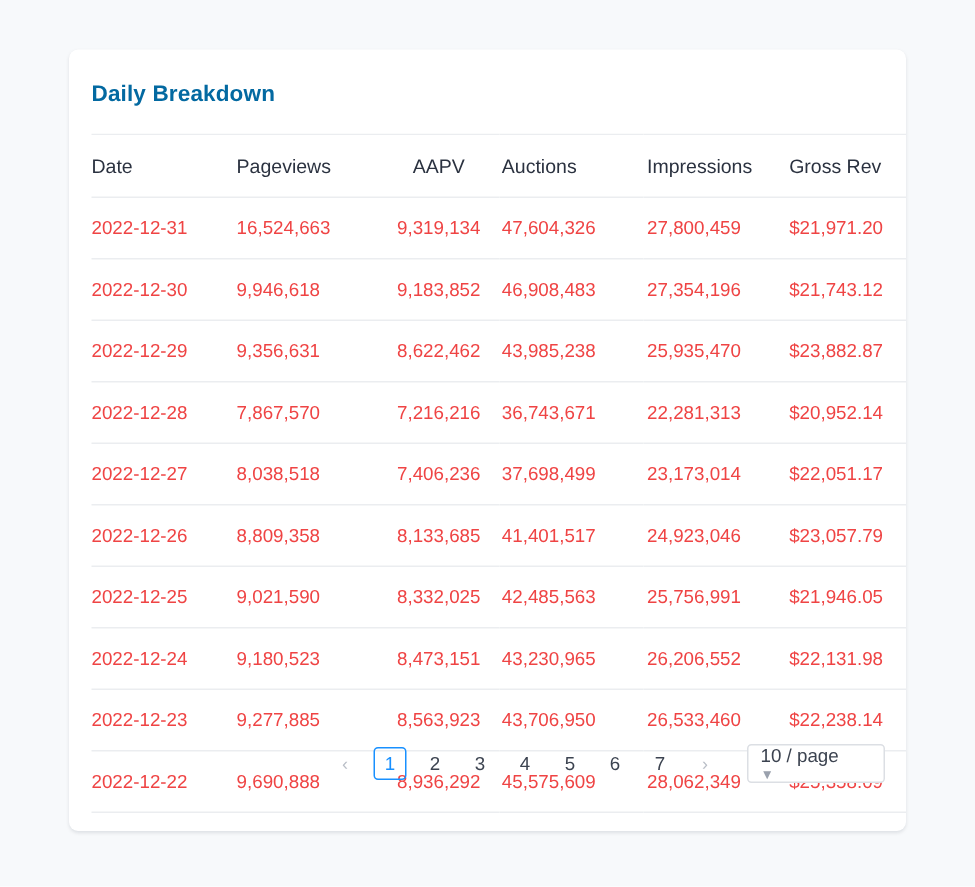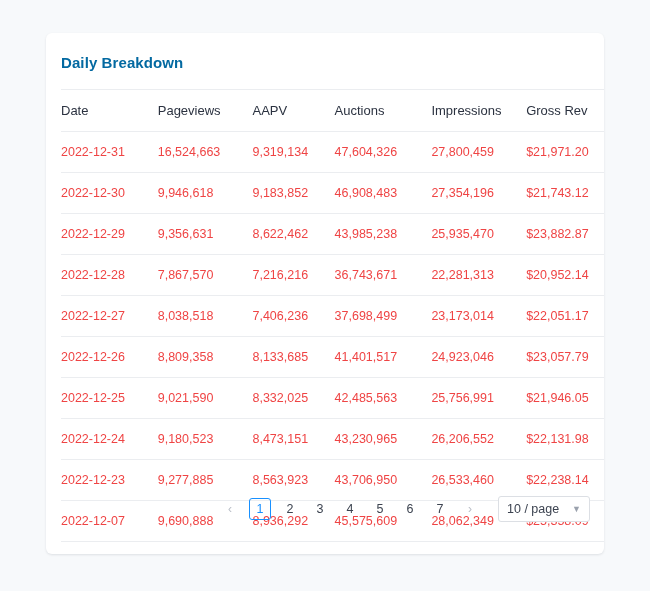--- a/index.html
+++ b/index.html
@@ -55,21 +55,21 @@
   tbody td {
     font-size: 12.5px;
     color: #ef4444;
     padding: 13px 0 13px 0;
     border-bottom: 1px solid #ebedf0;
     white-space: nowrap;
   }
   
   .c0 { width: 90px; padding-left: 0px; }
   .c1 { width: 88px; }
-  .c2 { width: 76px; }
+  .c2 { width: 76px; text-align: center; }
   .c3 { width: 90px; }
   .c4 { width: 88px; }
   .c5 { width: 90px; }
   thead th.c0, tbody td.c0 { padding-left: 0; }
   thead th.c1, tbody td.c1 { padding-left: 2px; }
   thead th.c2, tbody td.c2 { padding-left: 2px; }
   thead th.c3, tbody td.c3 { padding-left: 2px; }
   thead th.c4, tbody td.c4 { padding-left: 2px; }
   thead th.c5, tbody td.c5 { padding-left: 2px; }
 
@@ -111,28 +111,29 @@
     min-width: 20px;
     height: 20px;
   }
   .page-size {
     margin-left: 13px;
     width: 92px;
     height: 26px;
     border: 1px solid #dcdfe4;
     border-radius: 3px;
     display: flex;
-    align-items: center;
+    align-items: flex-start;
     justify-content: space-between;
     padding: 0 8px;
     font-size: 12.5px;
     color: #3c4350;
     box-sizing: border-box;
     cursor: pointer;
     background: #fff;
+    flex-direction: column;
   }
   .chev {
     color: #9aa1ad;
     font-size: 9px;
     line-height: 1;
   }
 </style>
 </head>
 <body>
 
@@ -219,21 +220,21 @@
         </tr>
         <tr>
           <td class="c0">2022-12-23</td>
           <td class="c1">9,277,885</td>
           <td class="c2">8,563,923</td>
           <td class="c3">43,706,950</td>
           <td class="c4">26,533,460</td>
           <td class="c5">$22,238.14</td>
         </tr>
         <tr>
-          <td class="c0">2022-12-07</td>
+          <td class="c0">2022-12-22</td>
           <td class="c1">9,690,888</td>
           <td class="c2">8,936,292</td>
           <td class="c3">45,575,609</td>
           <td class="c4">28,062,349</td>
           <td class="c5">$25,358.09</td>
         </tr>
       </tbody>
     </table>
   </div>
 

